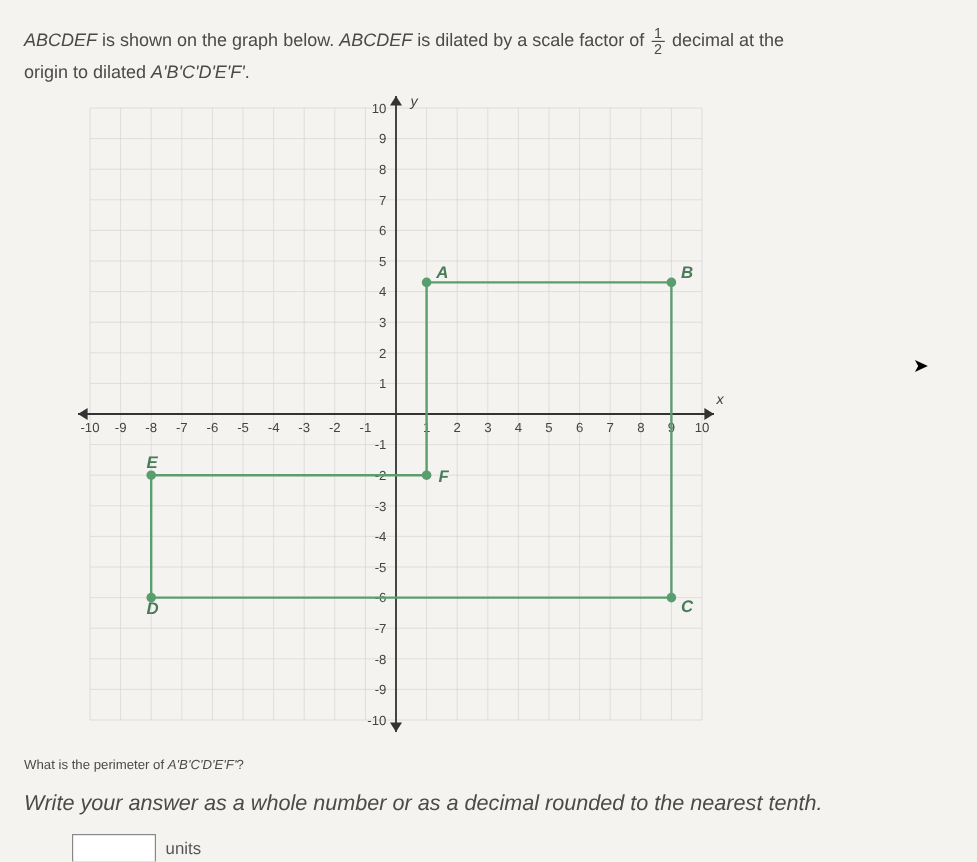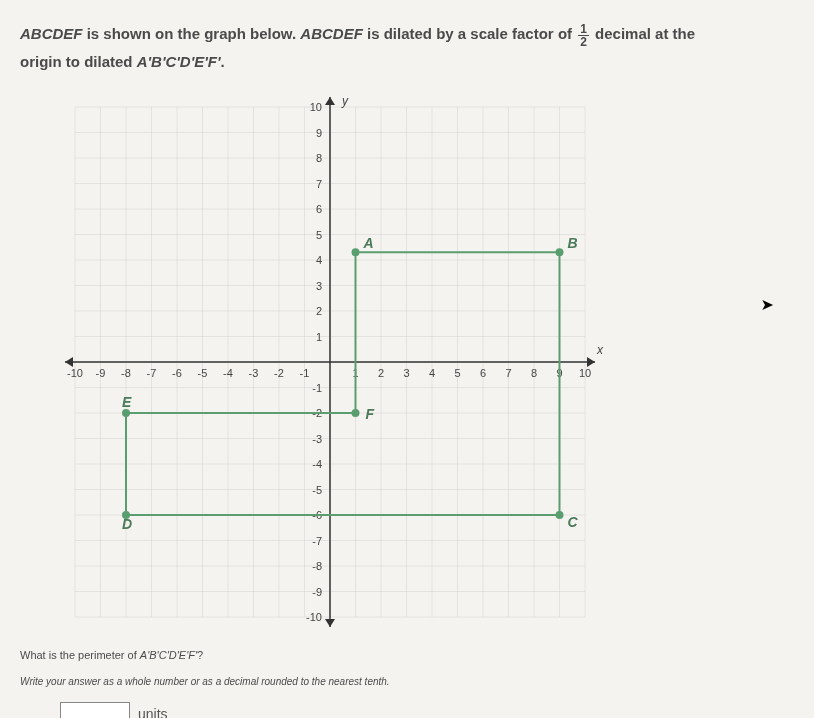--- a/index.html
+++ b/index.html
@@ -7,22 +7,21 @@
       font-family: Arial, sans-serif;
       background: #f5f3f0;
       padding: 20px;
       width: 814px;
       height: 718px;
       color: #4a4a4a;
     }
     .problem-text {
       font-size: 15px;
       line-height: 1.8;
-      margin-bottom: 19px;
-      font-weight: bold;
+      margin-bottom: 3px;
     }
     .italic { font-style: italic; }
     .fraction {
       display: inline-flex;
       flex-direction: column;
       align-items: center;
       vertical-align: middle;
       font-size: 12px;
       line-height: 1;
       margin: 0 2px;
@@ -31,21 +30,21 @@
     .fraction .den { padding: 0 2px; }
     .graph-container {
       margin-left: 30px;
       margin-bottom: 15px;
     }
     .question-text {
       font-size: 11px;
       margin-bottom: 15px;
     }
     .instruction-text {
-      font-size: 10px;
+      font-size: 18px;
       font-style: italic;
       margin-bottom: 15px;
     }
     .answer-row {
       display: flex;
       align-items: center;
       gap: 8px;
       margin-left: 40px;
     }
     .answer-input {

